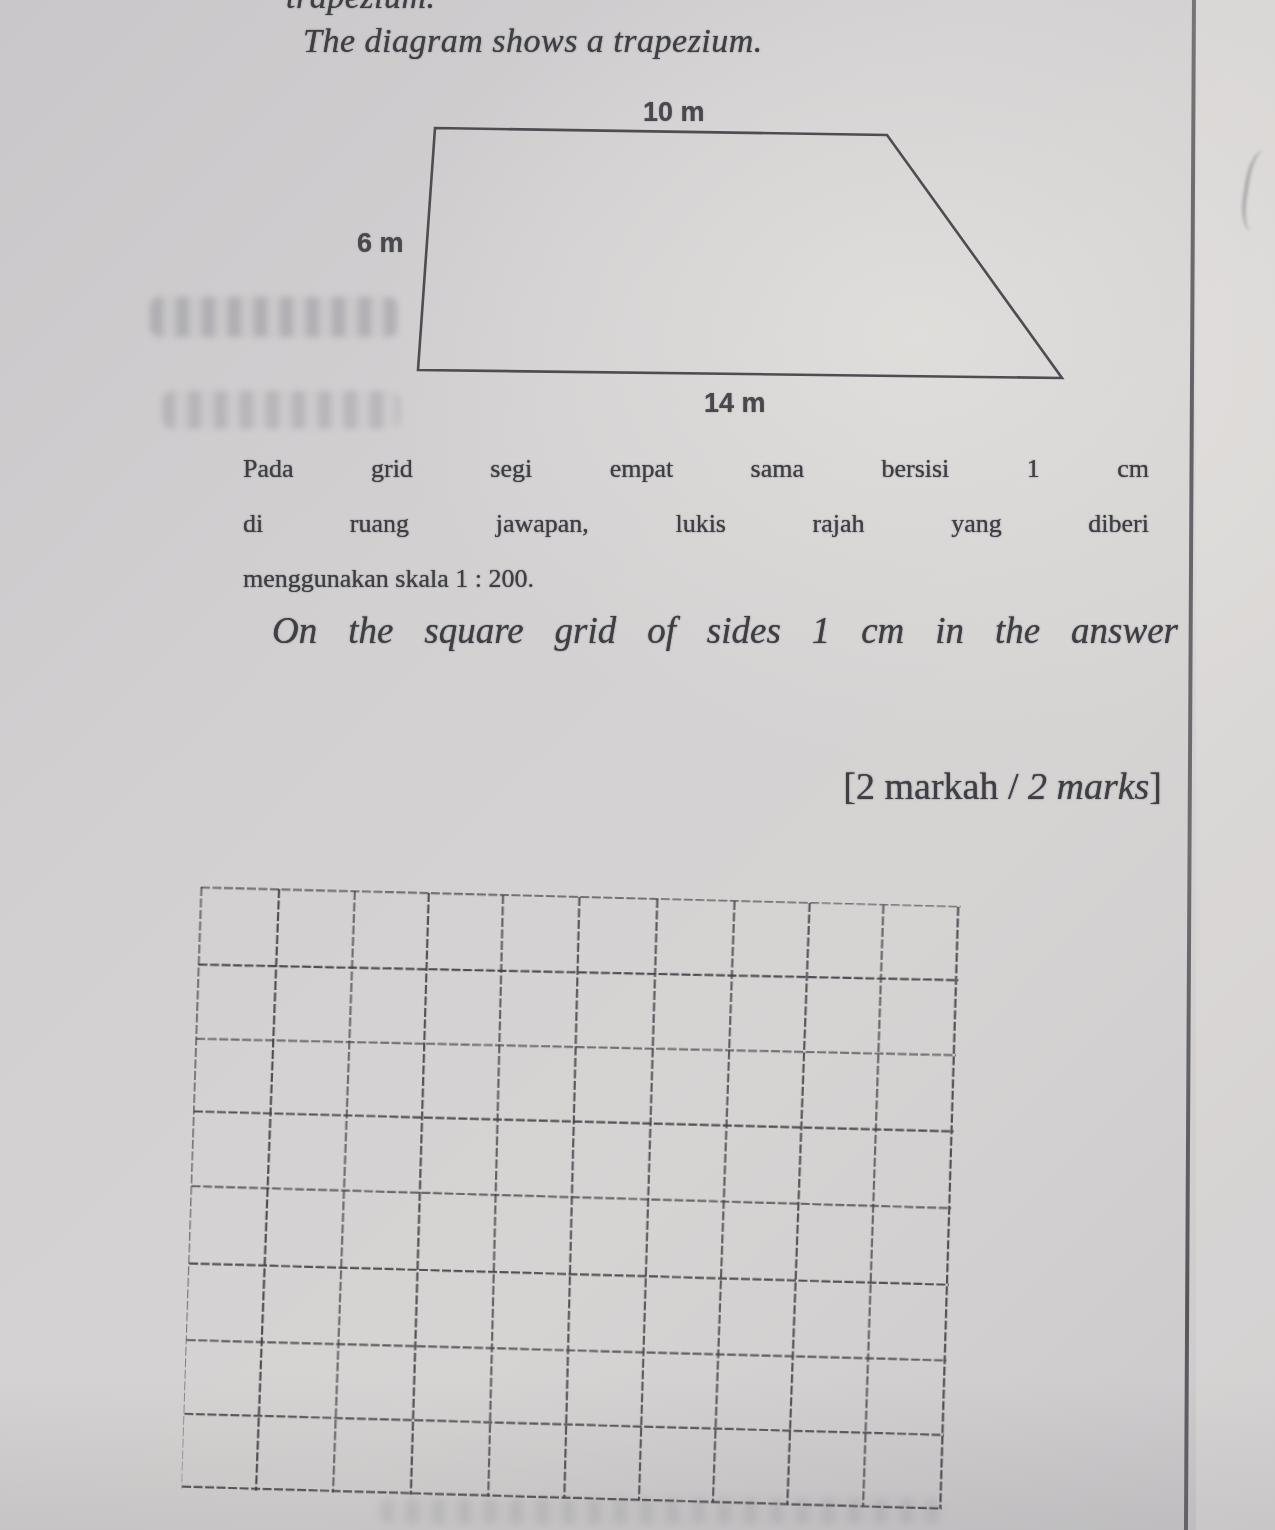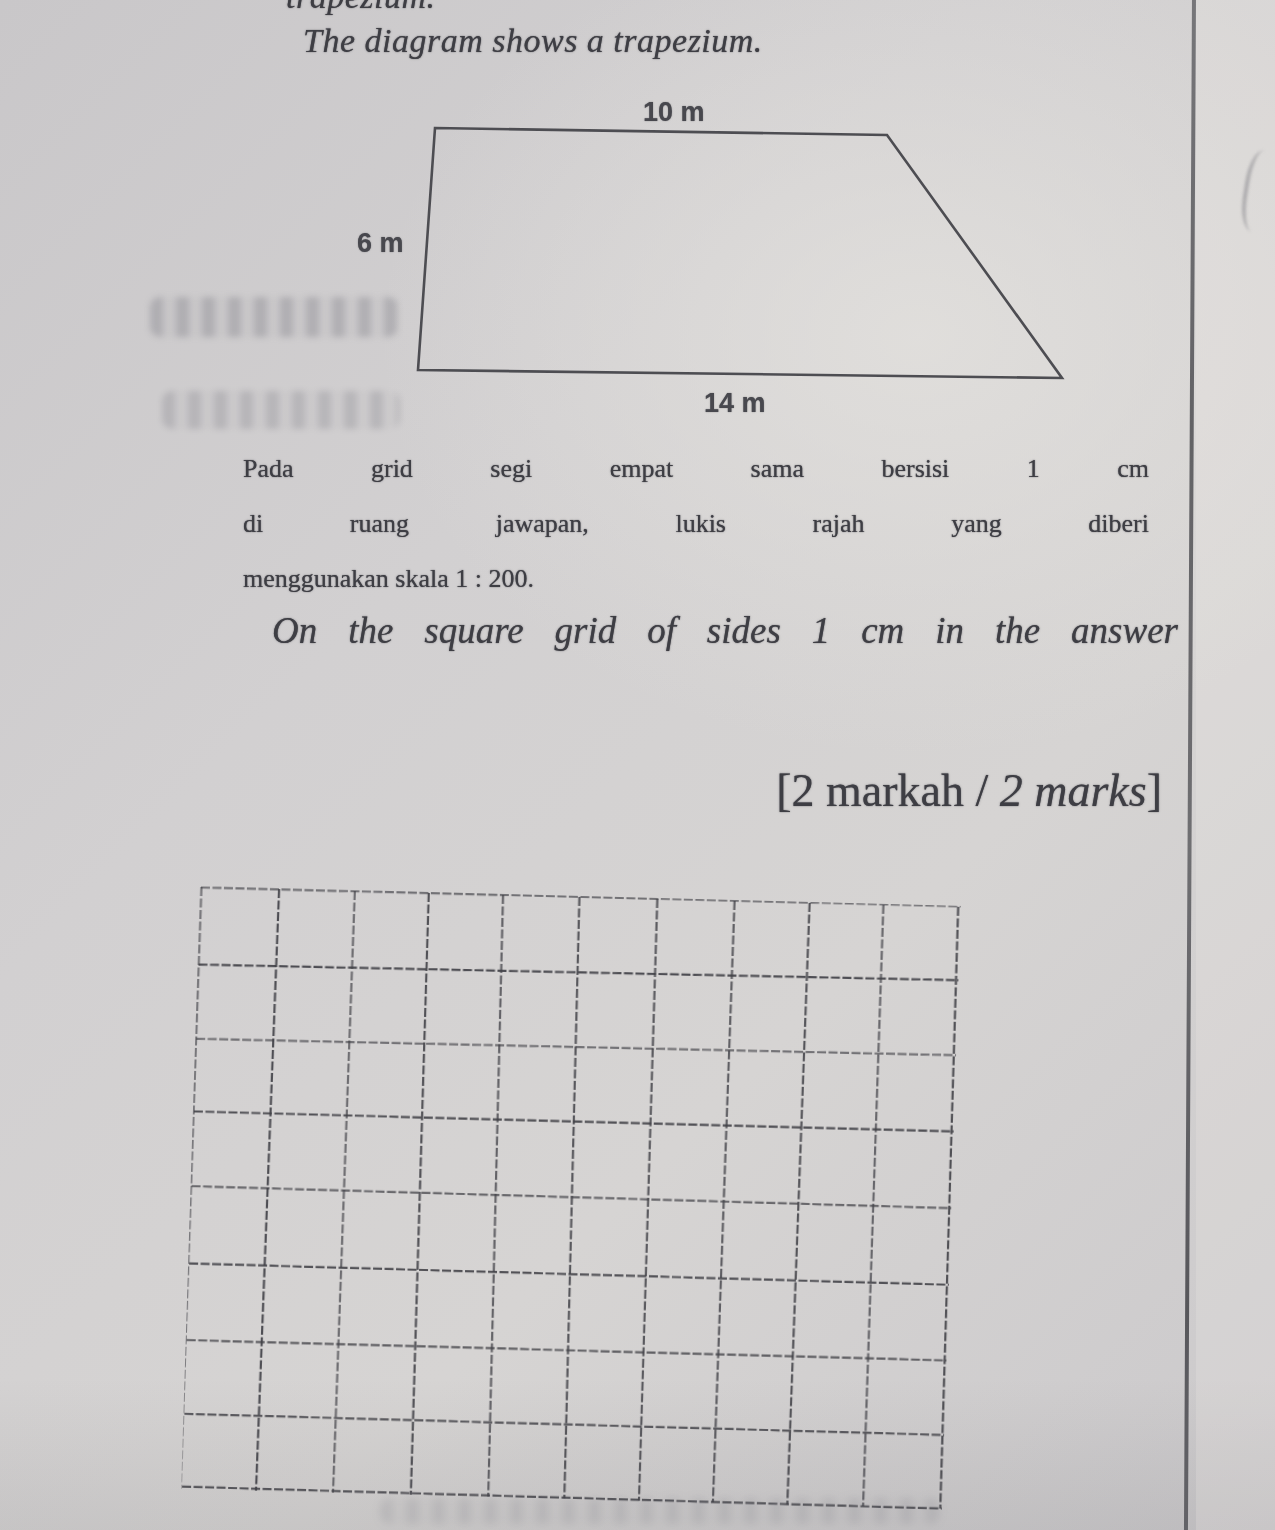--- a/index.html
+++ b/index.html
@@ -25,21 +25,21 @@
   .lbl-top{ left:643px; top:97px; font-size:27px;text-align:center; }
   .lbl-left{ left:357px; top:228px; font-size:27px;text-align:center; }
   .lbl-bottom{ left:704px; top:388px; font-size:27px;text-align:right; }
 
   .para{ width:906px; line-height:55px; }
   .para-my{ left:243px; top:441px; font-size:26px; }
   .para-en{ left:240px; top:604px; font-size:37px; line-height:54px;margin-left:32px; }
   .jline{ display:block; width:100%; text-align:justify; text-align-last:justify; white-space:nowrap; }
   .lline{ display:block; width:100%; text-align:left; }
 
-  .marks-line{ top:764px; right:113px; font-size:46px; }
+  .marks-line{ top:764px; right:113px; font-size:38px; }
   .answer-line{ left:224px; top:812px; font-size:40px; }
 
   .grid-wrap{ left:200px; top:886px; width:762px; height:604px;
               transform:rotate(1.5deg) skewX(-.3deg); transform-origin:0 0; filter:blur(.25px); }
 
   .binding-line{ left:1192px; top:-6px; width:3.5px; height:1545px;
     background:linear-gradient(to bottom,#67676b,#4e4e52 28%,#5e5e62 55%,#434348 85%,#55555a);
     transform:rotate(.3deg); transform-origin:0 0; opacity:.85; filter:blur(.4px); }
   .right-strip{ left:1196px; top:0; width:79px; height:1530px; background:rgba(240,238,234,.22); }
 

